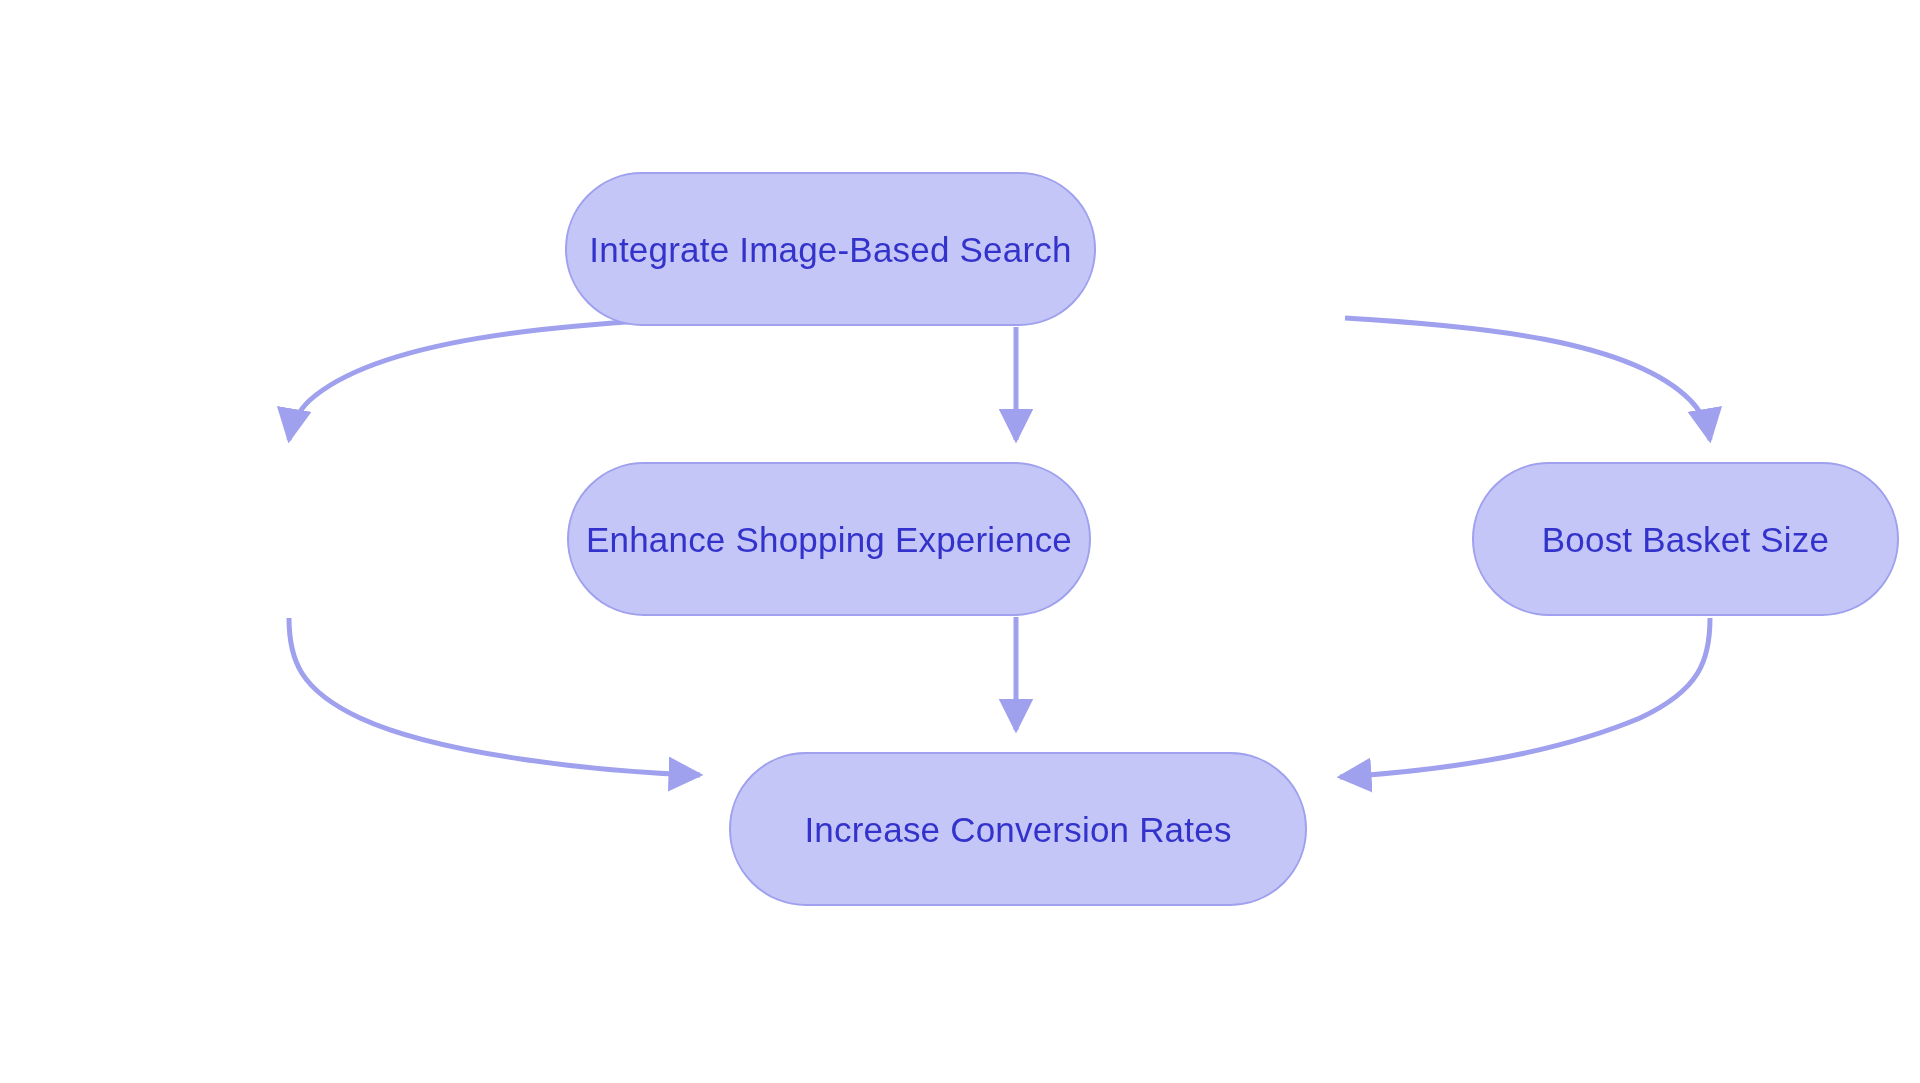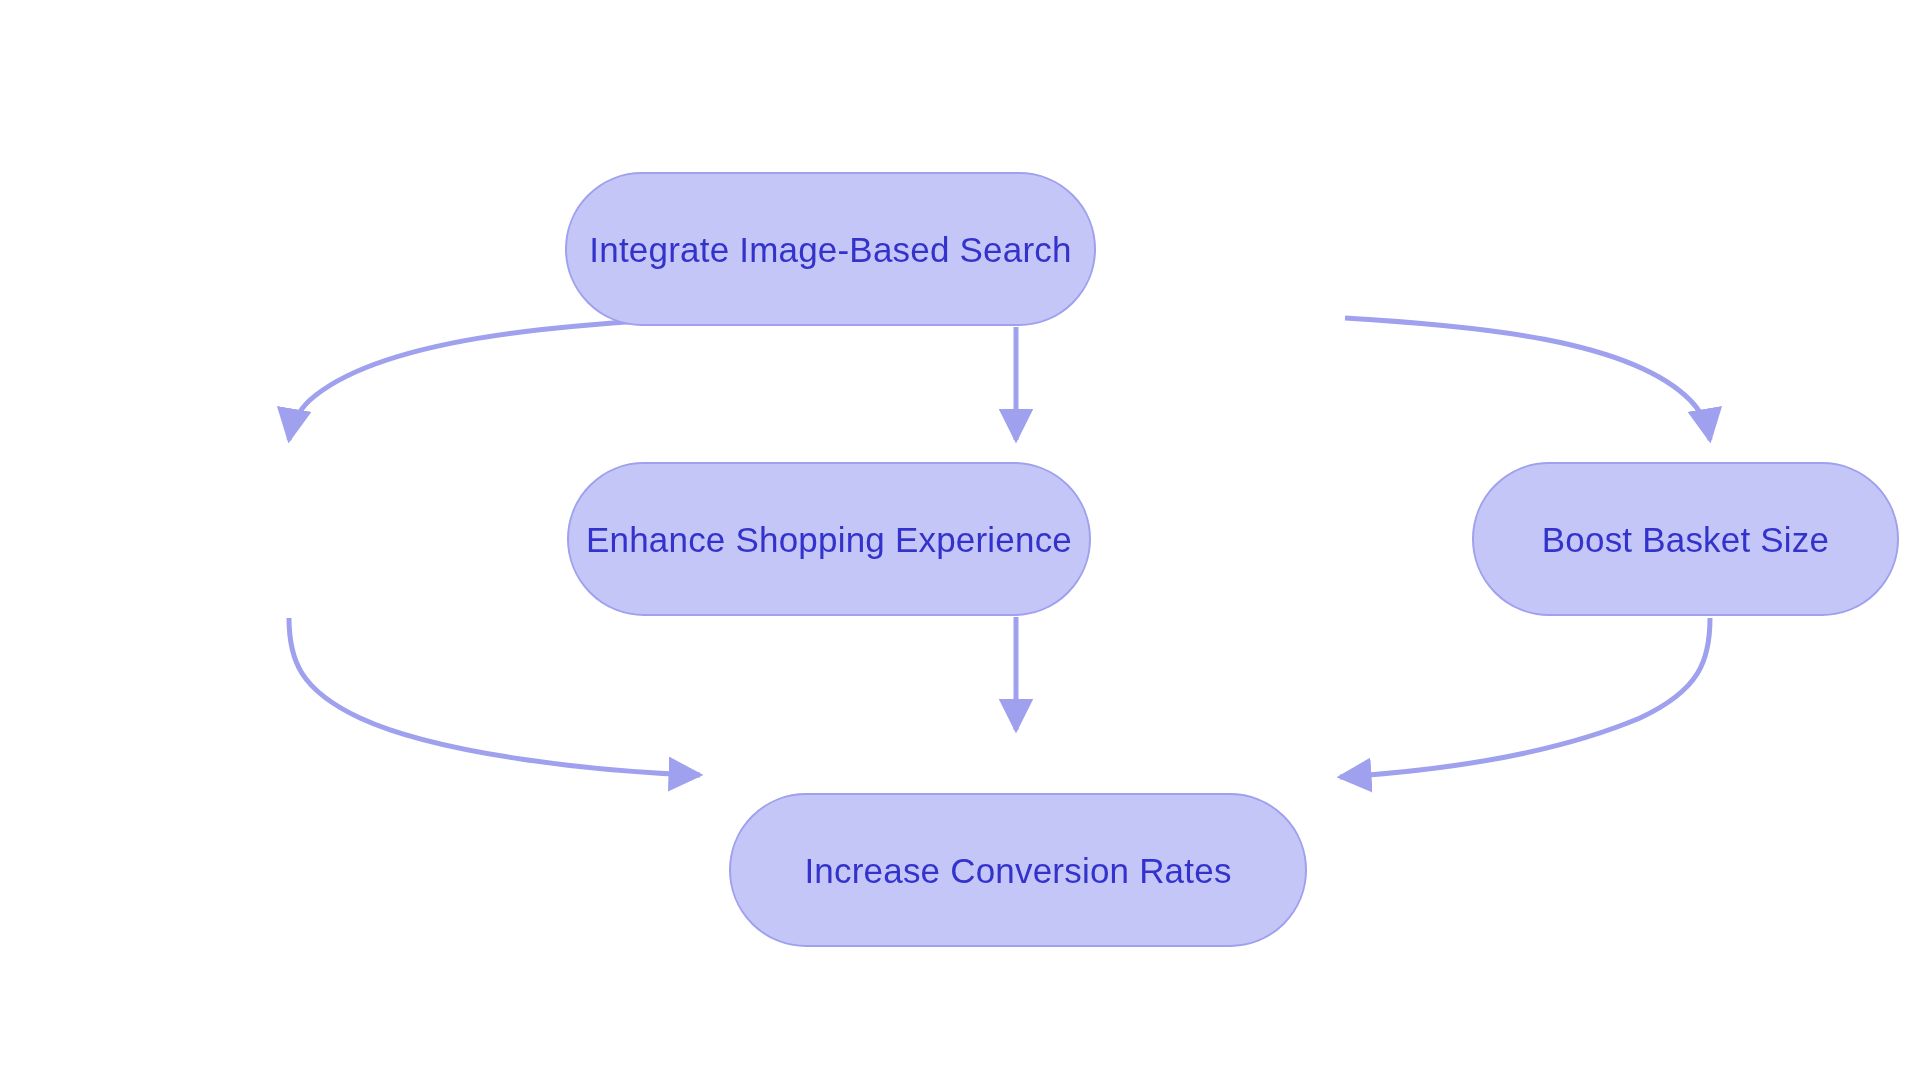--- a/index.html
+++ b/index.html
@@ -58,21 +58,20 @@
     left: 567px; top: 462px; width: 524px; height: 154px;
     font-size: 35px;
   }
   #node-boost-basket-size {
     left: 1472px; top: 462px; width: 427px; height: 154px;
     font-size: 35px;
   }
   #node-increase-conversion-rates {
     left: 729px; top: 752px; width: 578px; height: 154px;
     font-size: 35px;
-    margin-top: 41px;
   }
 </style>
 </head>
 <body>
 
 <div id="canvas">
 
   <svg id="edge-layer" width="1920" height="1083" viewBox="0 0 1920 1083" xmlns="http://www.w3.org/2000/svg">
     <defs>
       <marker id="arrowhead" viewBox="0 0 10 10" refX="9" refY="5" markerWidth="7" markerHeight="7" orient="auto-start-reverse" markerUnits="strokeWidth">

